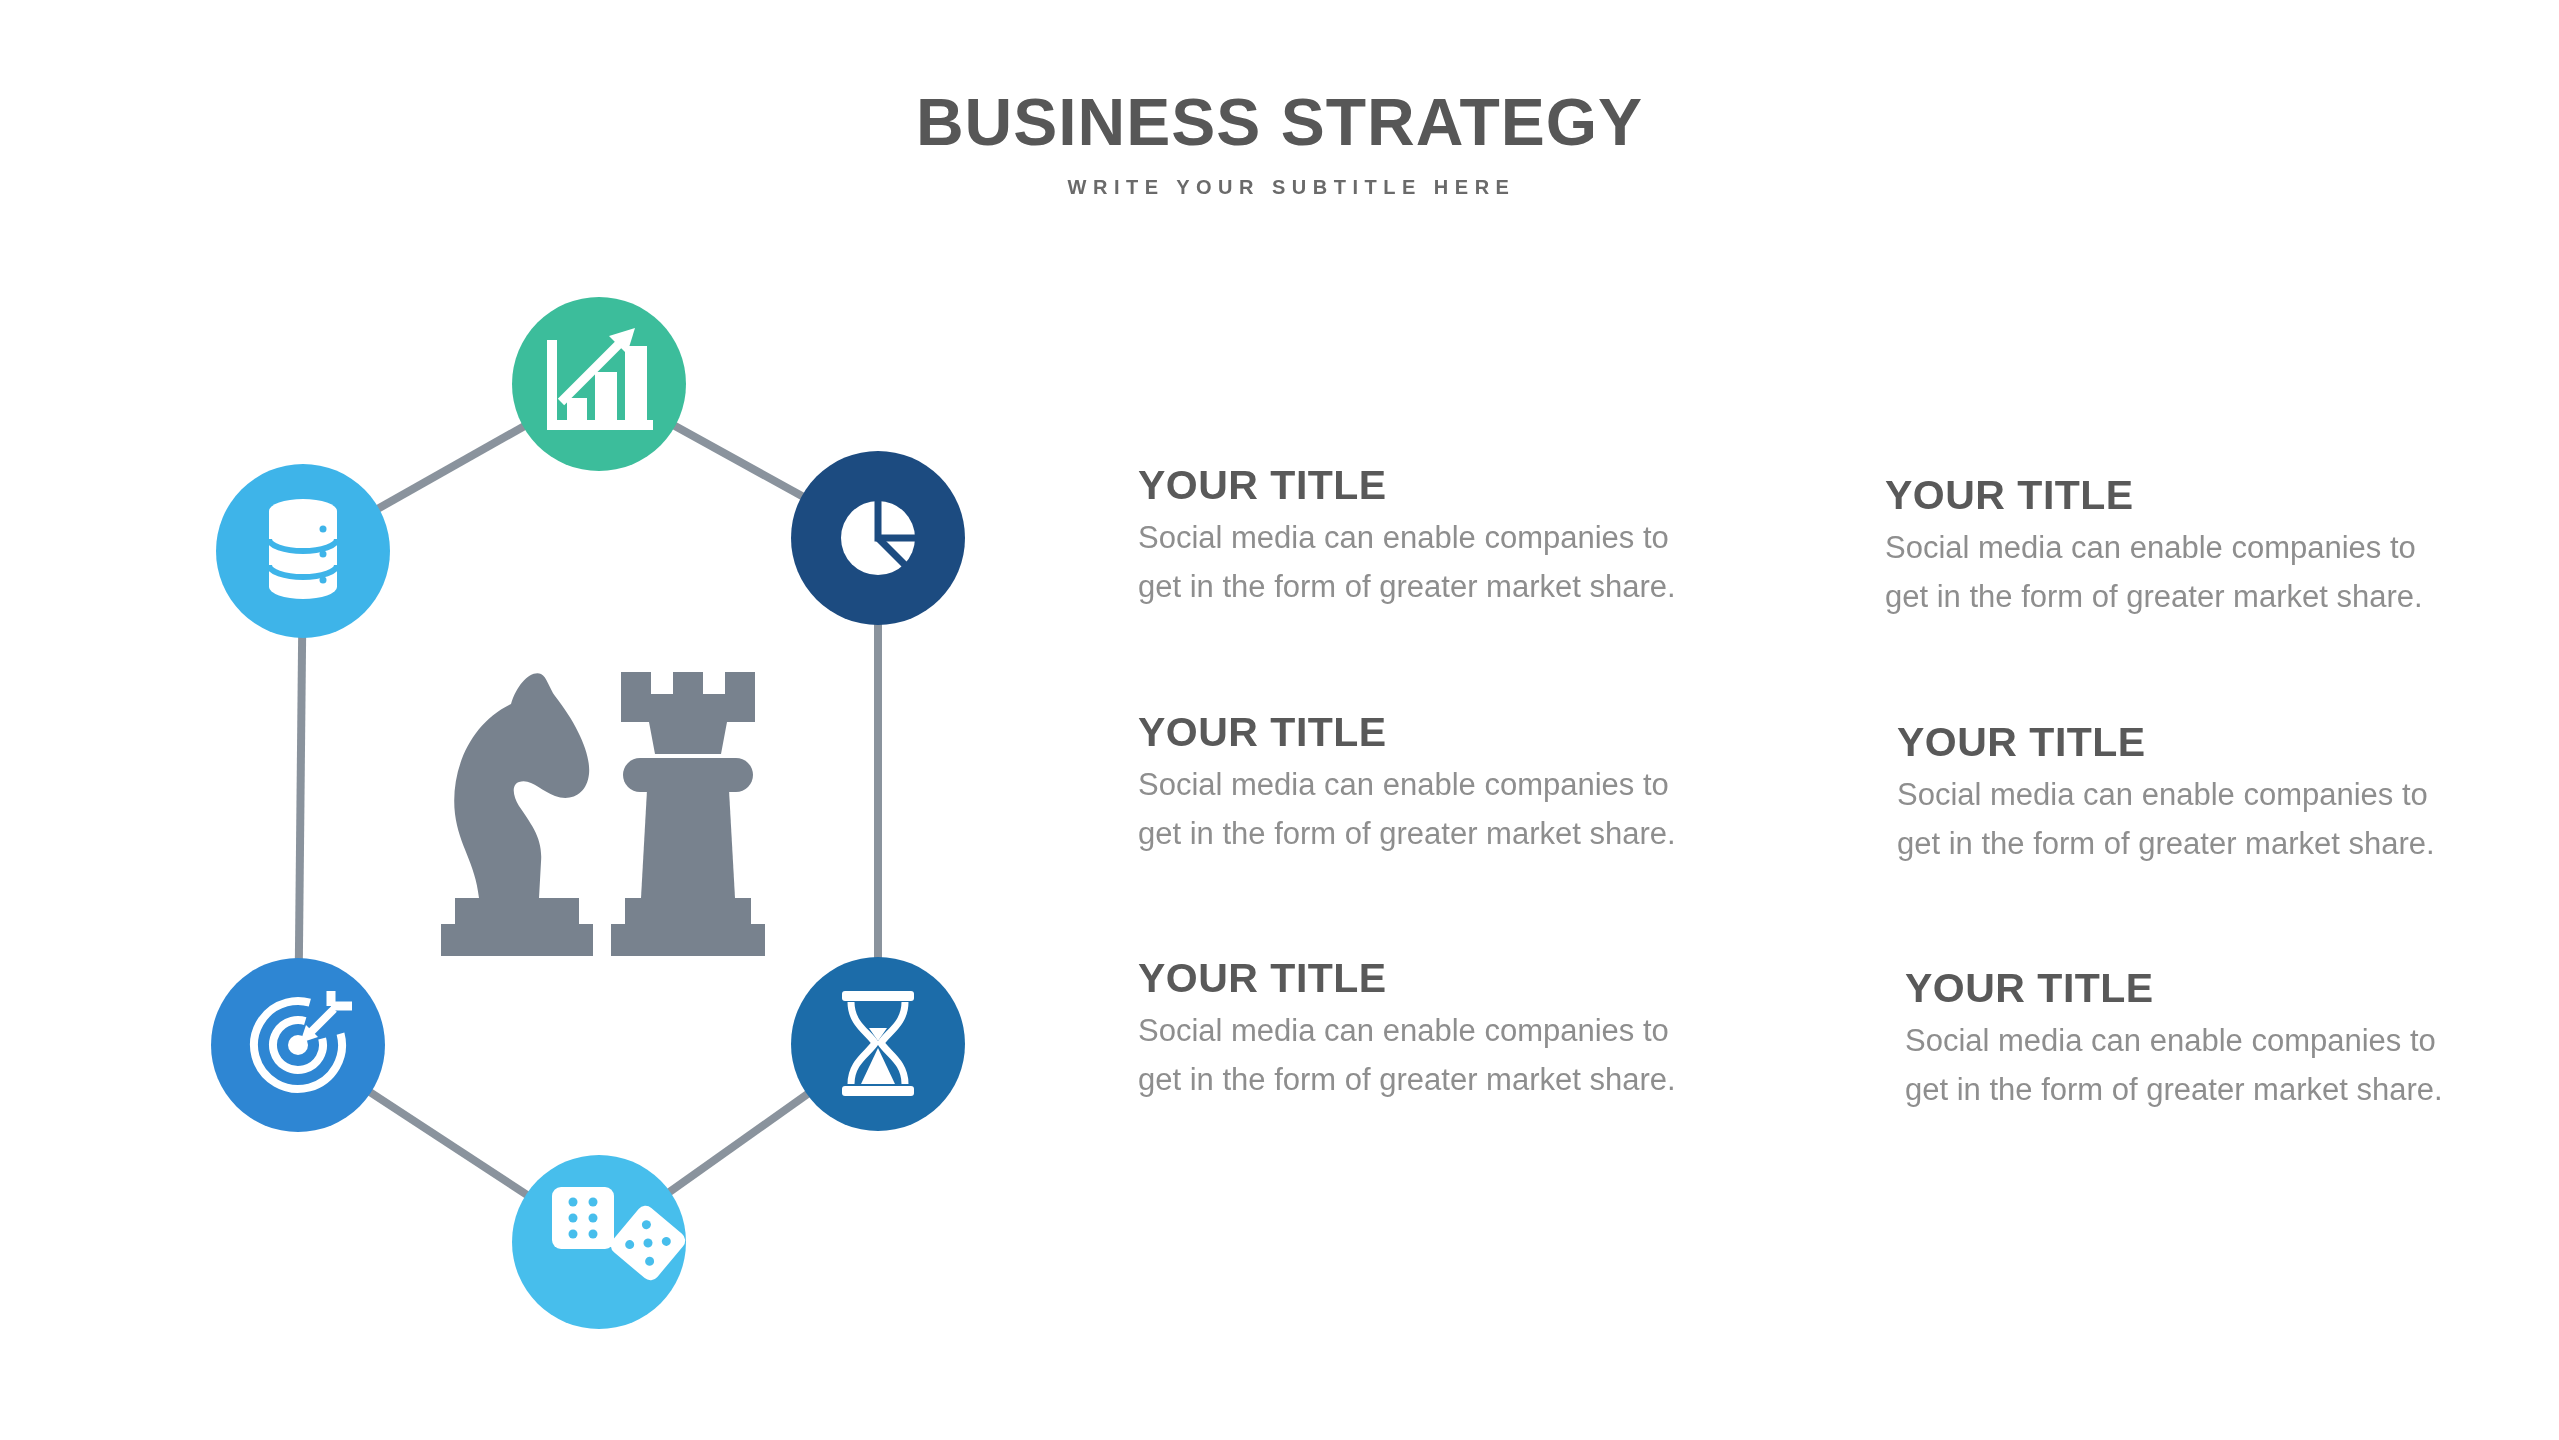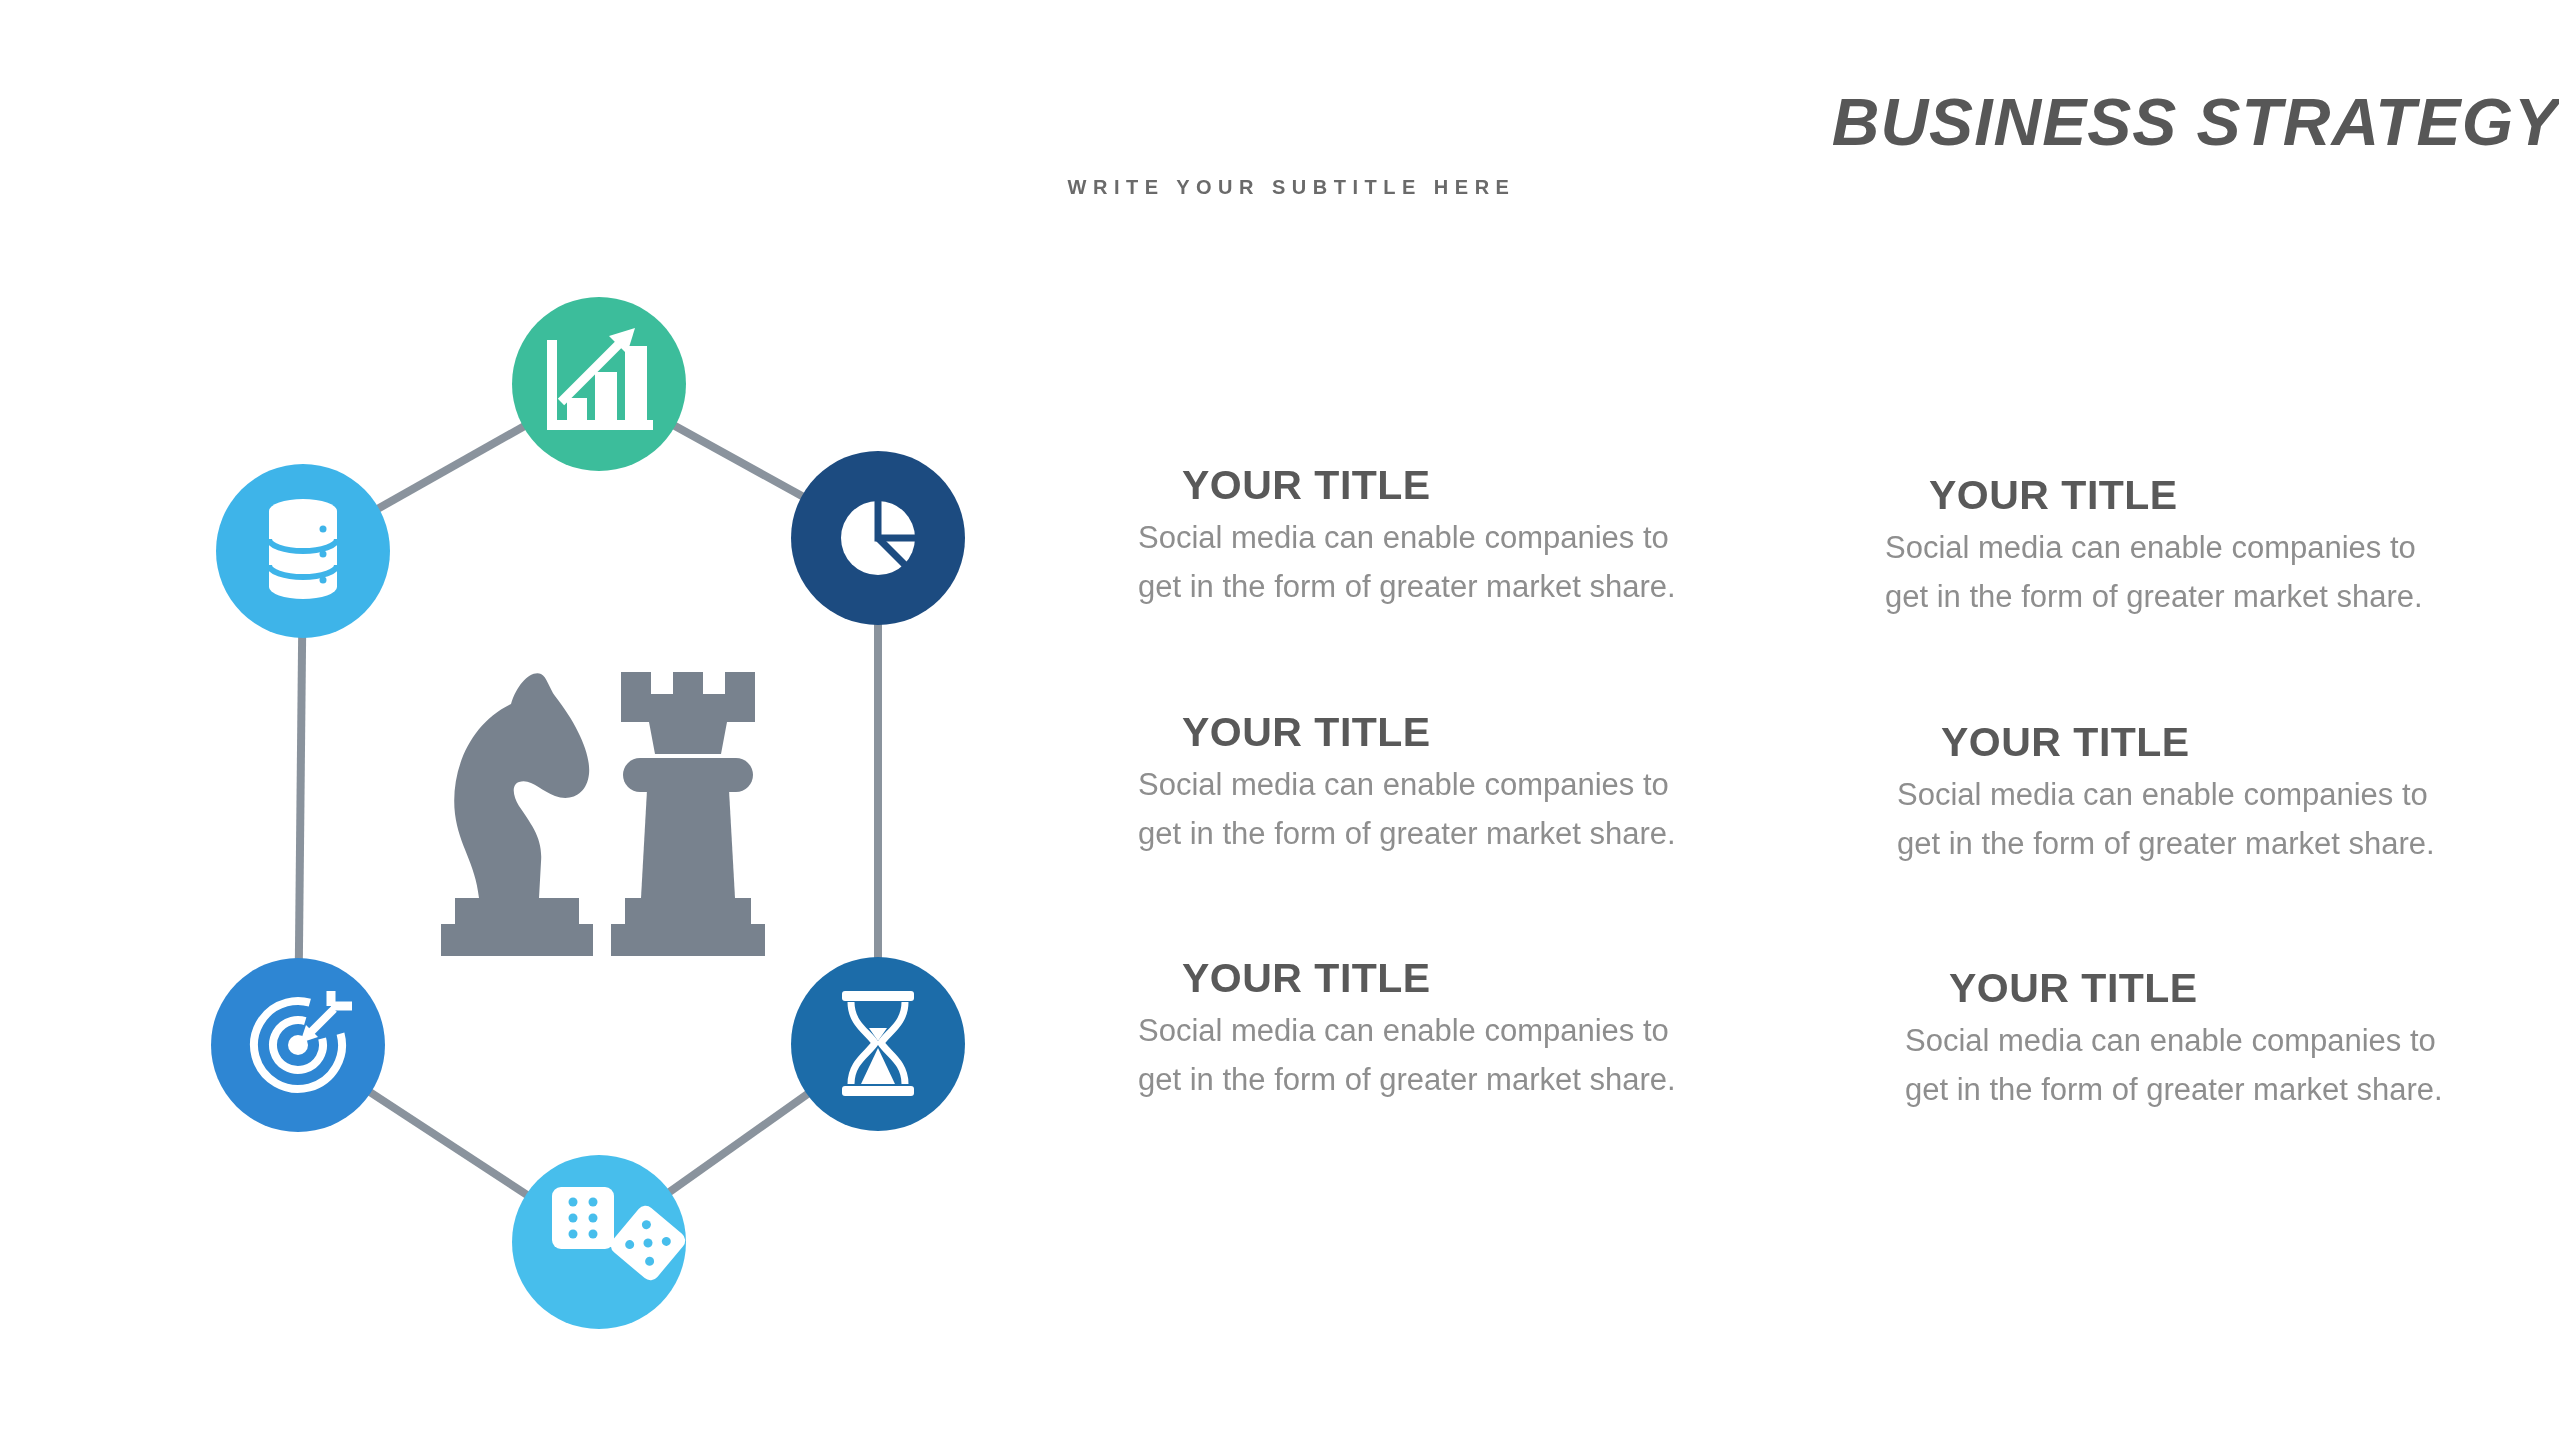--- a/index.html
+++ b/index.html
@@ -1,31 +1,31 @@
 <!DOCTYPE html>
 <html><head>
 <meta charset="utf-8">
 <style>
   html,body{margin:0;padding:0;background:#ffffff;}
   .slide{
     position:relative;width:2559px;height:1440px;background:#ffffff;overflow:hidden;
     font-family:"Liberation Sans",sans-serif;
   }
   .page-title{
-    position:absolute;top:84px;left:0;width:100%;text-align:right;
-    font-size:66px;font-weight:bold;color:#575757;letter-spacing:1px;white-space:nowrap;font-style:italic;
+    position:absolute;top:84px;left:0;width:100%;text-align:center;
+    font-size:66px;font-weight:bold;color:#575757;letter-spacing:1px;white-space:nowrap;
   }
   .page-subtitle{
     position:absolute;top:176px;left:12px;width:100%;text-align:center;
     font-size:20px;font-weight:bold;color:#6a6a6a;letter-spacing:6.5px;white-space:nowrap;
   }
   .diagram-svg{position:absolute;left:140px;top:240px;}
   .info-block{position:absolute;}
   .info-title{
-    font-size:41px;font-weight:bold;color:#595959;letter-spacing:0.5px;line-height:47px;white-space:nowrap;margin-left:44px;
+    font-size:41px;font-weight:bold;color:#595959;letter-spacing:0.5px;line-height:47px;white-space:nowrap;
   }
   .info-body{margin-top:4px;font-size:31px;color:#8e8e8e;line-height:49px;}
   .info-body div{white-space:nowrap;}
   
   .b-l1{left:1138px;top:462px;}
   .b-l2{left:1138px;top:709px;}
   .b-l3{left:1138px;top:955px;}
   .b-r1{left:1885px;top:472px;}
   .b-r2{left:1897px;top:719px;}
   .b-r3{left:1905px;top:965px;}

